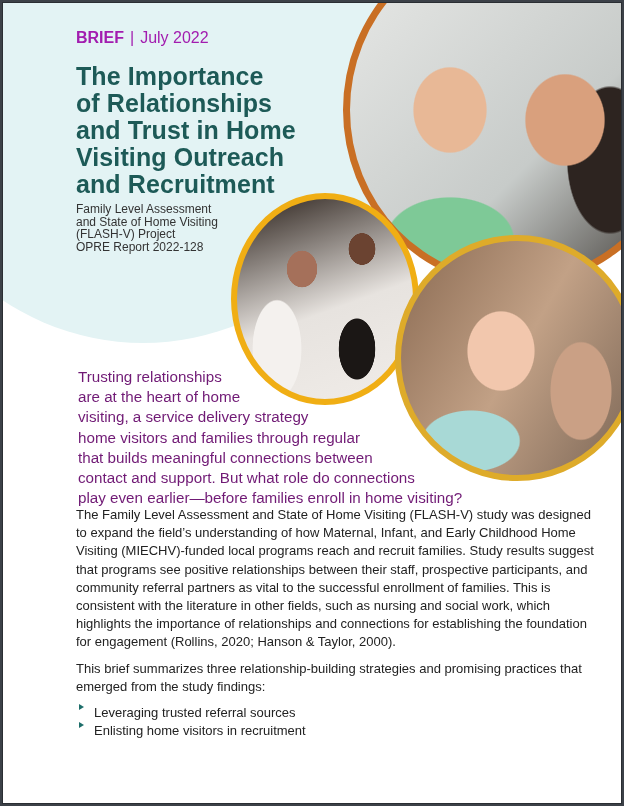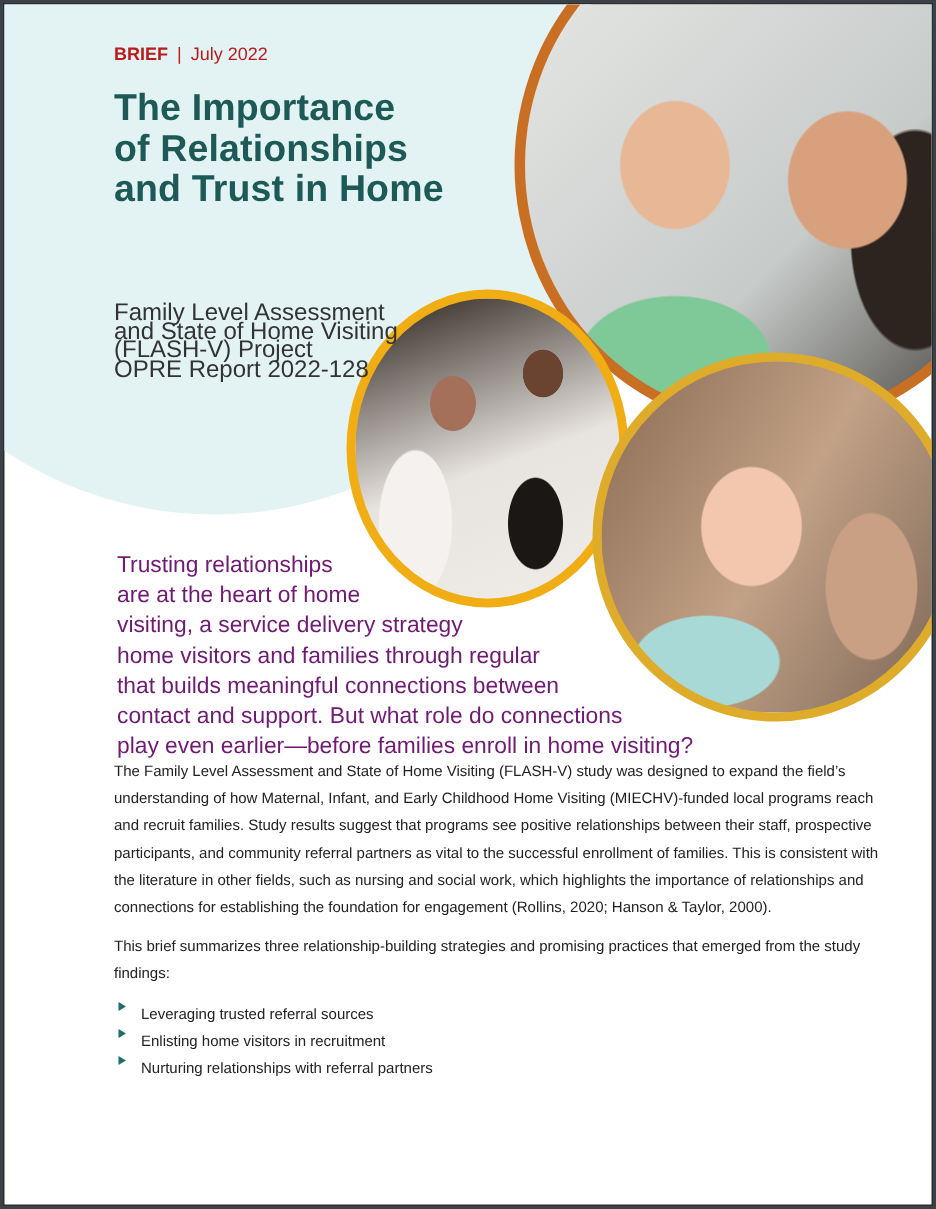--- a/index.html
+++ b/index.html
@@ -14,31 +14,31 @@
     background: #ffffff; overflow: hidden;
     border: 1px solid #2a2e33;
   }
   .teal-blob {
     position: absolute; left: -120px; top: -200px;
     width: 520px; height: 540px;
     border-radius: 50%;
     background: #e3f3f4;
   }
   .header { position: absolute; left: 73px; top: 26px; width: 300px; }
-  .brief-line { font-size: 12px; color: #b91c1c; }
+  .brief-line { font-size: 16px; color: #a21caf; }
   .brief-line b { font-weight: bold; }
   .brief-line .sep { margin: 0 6px; }
   .title {
     margin-top: 16px;
     font-size: 25px; line-height: 27px; font-weight: bold;
     color: #1d5a57; letter-spacing: 0.1px;
   }
   .project {
     position: absolute; left: 73px; top: 200px;
-    font-size: 16px; line-height: 12.5px; color: #333;
+    font-size: 12px; line-height: 12.5px; color: #333;
   }
   
   .photo {
     position: absolute; border-radius: 50%; overflow: hidden;
   }
   .photo-1 {
     left: 340px; top: -70px; width: 330px; height: 340px;
     border: 7px solid #c96f24;
     background:
       radial-gradient(ellipse 60px 70px at 100px 170px, #e8b896 0 60%, transparent 62%),
@@ -66,21 +66,21 @@
       radial-gradient(ellipse 80px 50px at 70px 200px, #a8d9d6 0 60%, transparent 62%),
       linear-gradient(120deg, #8a6a52 0%, #c2a186 50%, #7a6555 100%);
   }
   .lead {
     position: absolute; left: 75px; top: 364px; width: 400px;
     font-size: 15.2px; line-height: 20.2px; color: #701a75;
   }
   .lead span { display: block; white-space: nowrap; }
   .body {
     position: absolute; left: 73px; top: 503px; width: 520px;
-    font-size: 10px; line-height: 18.2px; color: #222;
+    font-size: 13px; line-height: 18.2px; color: #222;
   }
   .body p { margin: 0 0 8px 0; }
   .bullets { list-style: none; margin: 0; padding: 0; }
   .bullets li { display: flex; align-items: flex-start; height: 18px; }
   .bullet-icon {
     width: 0; height: 0; margin: 0 10px 0 3px;
     border-top: 3.5px solid transparent; border-bottom: 3.5px solid transparent;
     border-left: 5px solid #1d6e6a;
   }
 </style>
@@ -95,20 +95,22 @@
   <div class="photo photo-3"></div>
 
   <div class="header">
     <div class="brief-line">
       <b>BRIEF</b><span class="sep">|</span><span>July 2022</span>
     </div>
     <div class="title">
       <div>The Importance</div>
       <div>of Relationships</div>
       <div>and Trust in Home</div>
+      <div>Visiting Outreach</div>
+      <div>and Recruitment</div>
     </div>
   </div>
 
   <div class="project">
     <div>Family Level Assessment</div>
     <div>and State of Home Visiting</div>
     <div>(FLASH-V) Project</div>
     <div>OPRE Report 2022-128</div>
   </div>
 
@@ -127,19 +129,15 @@
     <p>This brief summarizes three relationship-building strategies and promising practices that emerged from the study findings:</p>
     <ul class="bullets">
       <li>
         <span class="bullet-icon"></span>
         <span>Leveraging trusted referral sources</span>
       </li>
       <li>
         <span class="bullet-icon"></span>
         <span>Enlisting home visitors in recruitment</span>
       </li>
-      <li>
-        <span class="bullet-icon"></span>
-        <span>Nurturing relationships with referral partners</span>
-      </li>
     </ul>
   </div>
 </div>
 
 </body></html>

